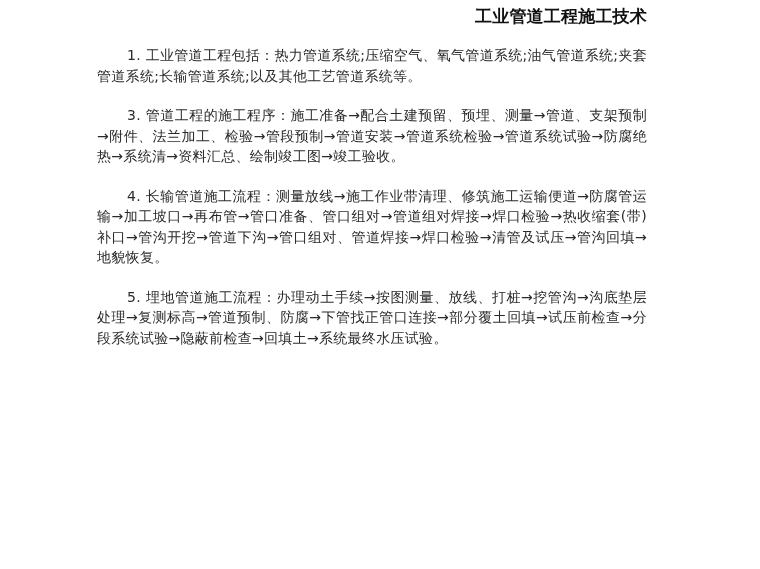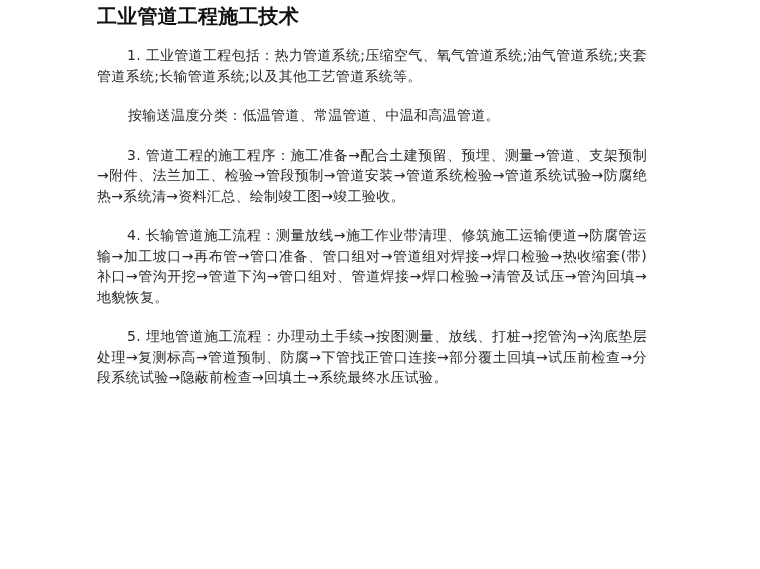--- a/index.html
+++ b/index.html
@@ -1,25 +1,24 @@
 <!DOCTYPE html>
 <html><head>
 <meta charset="utf-8">
 <style>
   html, body { margin: 0; padding: 0; background: #ffffff; }
   body { width: 760px; height: 569px; position: relative; overflow: hidden;
          font-family: "DejaVu Sans", "Liberation Sans", sans-serif; color: #2a2a2a; }
   .doc { position: absolute; left: 97px; top: 6px; width: 550px; }
-  .title { font-size: 20px; font-weight: bold; color: #111; line-height: 20px; height: 20px; margin: 0 0 19px 0; letter-spacing: 0.2px; }
+  .title { font-size: 17px; font-weight: bold; color: #111; line-height: 20px; height: 20px; margin: 0 0 19px 0; letter-spacing: 0.2px; text-align: right; }
   .para { font-size: 14px; line-height: 20.5px; margin: 0 0 19px 0; text-indent: 30px; text-align: justify; letter-spacing: 0.3px; }
   .para.sub { text-indent: 31px; }
 </style>
 </head>
 <body>
 
 <div class="doc">
   <div class="title">工业管道工程施工技术</div>
   <p class="para">1. 工业管道工程包括：热力管道系统;压缩空气、氧气管道系统;油气管道系统;夹套管道系统;长输管道系统;以及其他工艺管道系统等。</p>
-  <p class="para sub">按输送温度分类：低温管道、常温管道、中温和高温管道。</p>
   <p class="para">3. 管道工程的施工程序：施工准备→配合土建预留、预埋、测量→管道、支架预制→附件、法兰加工、检验→管段预制→管道安装→管道系统检验→管道系统试验→防腐绝热→系统清→资料汇总、绘制竣工图→竣工验收。</p>
   <p class="para">4. 长输管道施工流程：测量放线→施工作业带清理、修筑施工运输便道→防腐管运输→加工坡口→再布管→管口准备、管口组对→管道组对焊接→焊口检验→热收缩套(带)补口→管沟开挖→管道下沟→管口组对、管道焊接→焊口检验→清管及试压→管沟回填→地貌恢复。</p>
   <p class="para">5. 埋地管道施工流程：办理动土手续→按图测量、放线、打桩→挖管沟→沟底垫层处理→复测标高→管道预制、防腐→下管找正管口连接→部分覆土回填→试压前检查→分段系统试验→隐蔽前检查→回填土→系统最终水压试验。</p>
 </div>
 
 </body></html>

